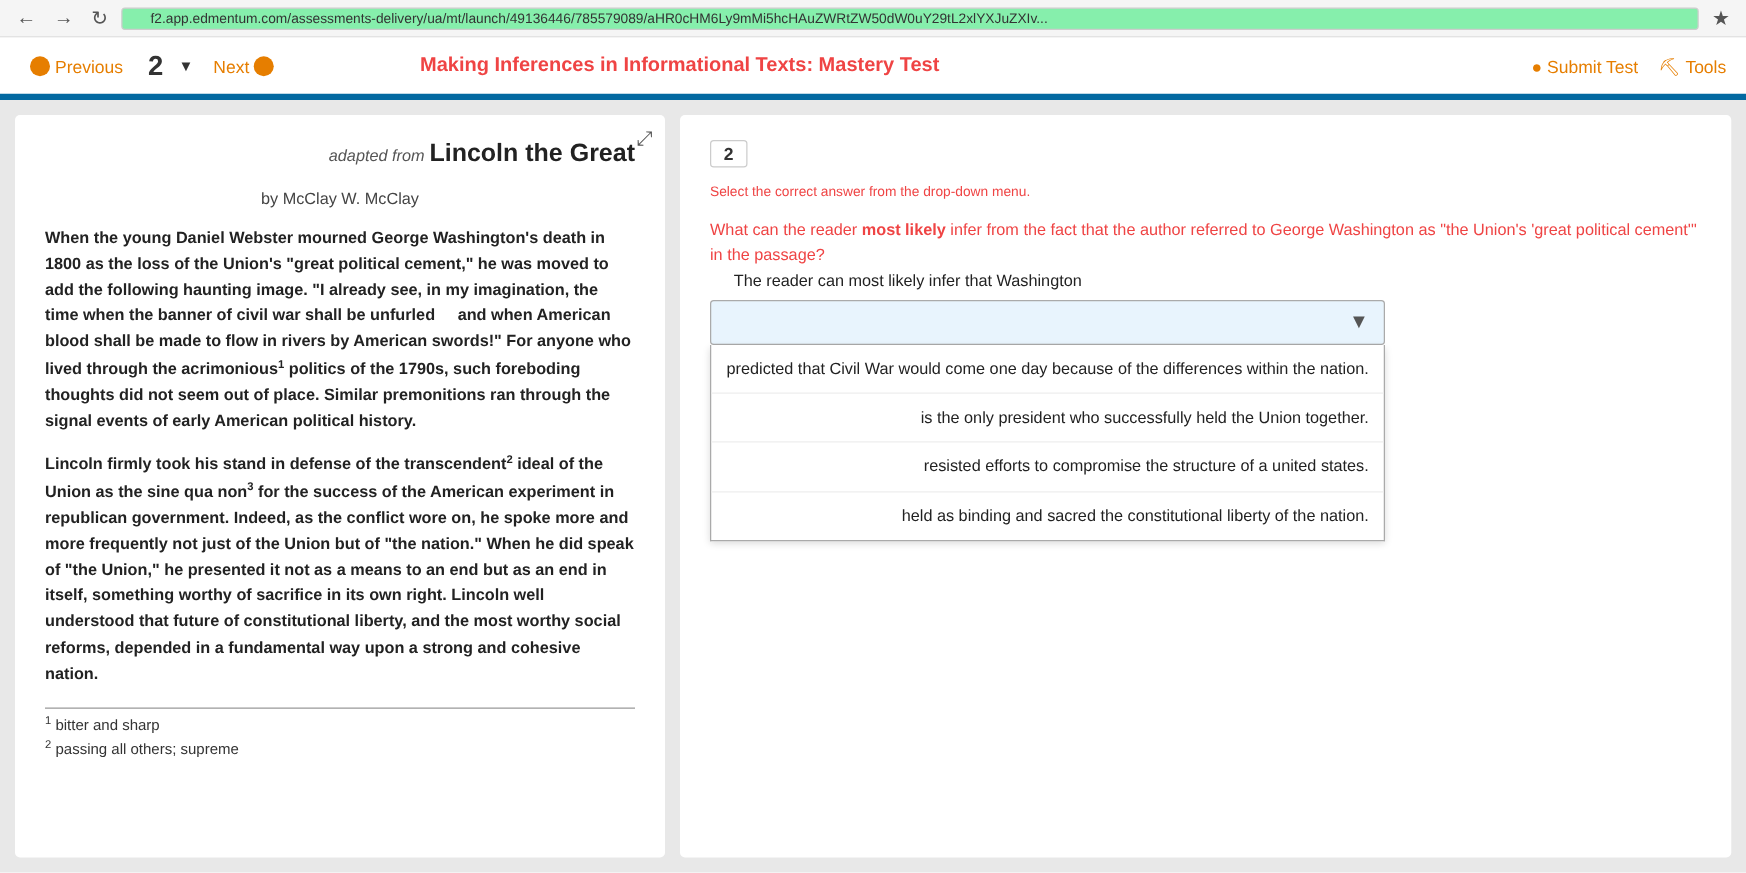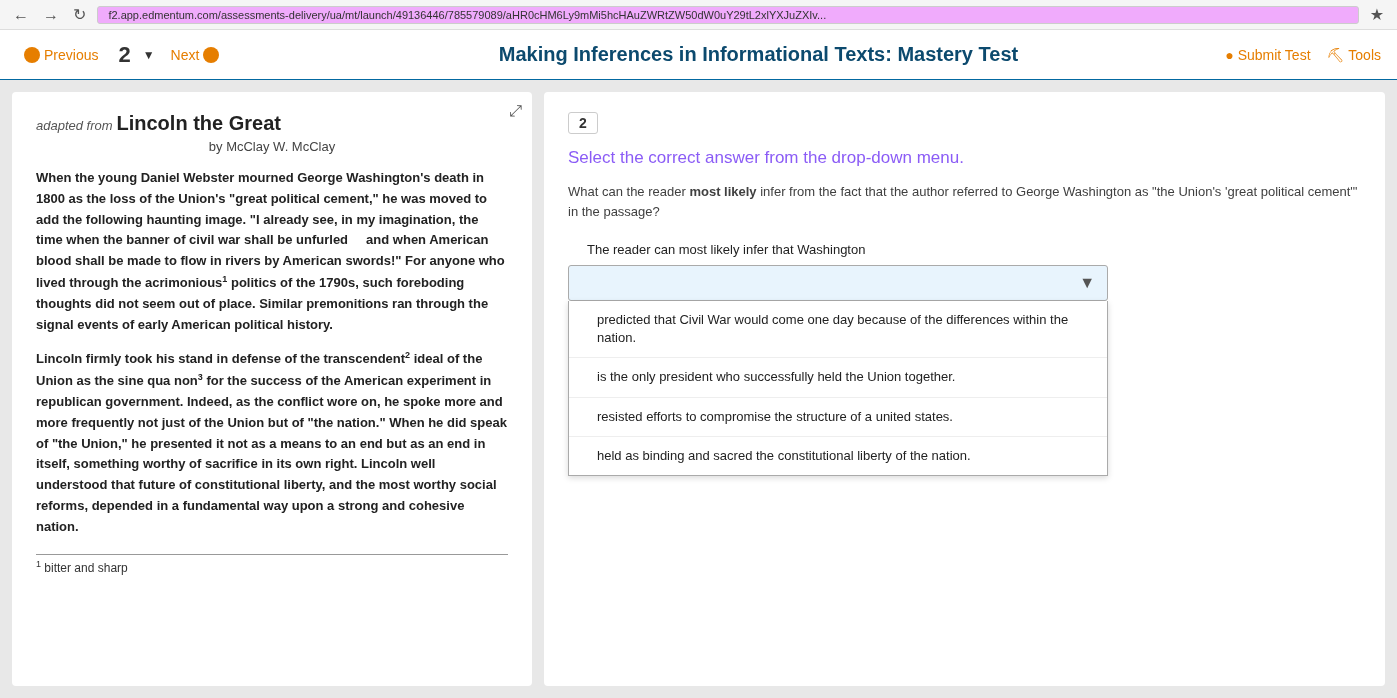--- a/index.html
+++ b/index.html
@@ -30,33 +30,33 @@
       font-size: 16px;
       color: #555;
       background: none;
       border: none;
       padding: 0 3px;
     }
     .browser-url {
       flex: 1;
       font-size: 11px;
       color: #333;
-      background: #f0abfc;
+      background: #86efac;
       border: 1px solid #ccc;
       border-radius: 3px;
-      padding: 2px 10px;
+      padding: 2px 22px;
       overflow: hidden;
       white-space: nowrap;
       text-overflow: ellipsis;
     }
 
     
     .app-header {
       background: white;
-      border-bottom: 1px solid #0369a1;
+      border-bottom: 5px solid #0369a1;
       height: 50px;
       display: flex;
       align-items: center;
       padding: 0 16px;
       gap: 0;
     }
     .header-left {
       display: flex;
       align-items: center;
       gap: 8px;
@@ -87,24 +87,23 @@
       font-weight: bold;
       color: #333;
       padding: 0 4px;
     }
     .chevron-down {
       font-size: 12px;
       color: #333;
     }
     .header-title {
       flex: 1;
-      text-align: center;
-      font-size: 20px;
+      font-size: 16px;
       font-weight: 600;
-      color: #0c4a6e;
+      color: #ef4444;
     }
     .header-right {
       display: flex;
       align-items: center;
       gap: 16px;
       min-width: 200px;
       justify-content: flex-end;
     }
     .submit-test-btn {
       display: flex;
@@ -148,22 +147,22 @@
     }
     .expand-icon {
       position: absolute;
       top: 10px;
       right: 10px;
       cursor: pointer;
       font-size: 16px;
       color: #555;
     }
     .passage-title {
-      text-align: left;
-      margin-bottom: 4px;
+      text-align: right;
+      margin-bottom: 16px;
     }
     .passage-title .adapted-from {
       font-style: italic;
       font-size: 13px;
       color: #555;
     }
     .passage-title .book-title {
       font-size: 20px;
       font-weight: bold;
       color: #222;
@@ -212,28 +211,28 @@
       background: white;
       border: 1px solid #ccc;
       border-radius: 3px;
       padding: 2px 10px;
       font-size: 14px;
       font-weight: 600;
       color: #333;
       margin-bottom: 14px;
     }
     .question-direction {
-      font-size: 17px;
-      color: #8b5cf6;
+      font-size: 11px;
+      color: #ef4444;
       margin-bottom: 14px;
     }
     .question-text {
       font-size: 13px;
-      color: #404040;
-      margin-bottom: 21px;
+      color: #ef4444;
+      margin-bottom: 4px;
       line-height: 1.5;
     }
     .question-text strong {
       font-weight: bold;
     }
     .dropdown-prompt {
       font-size: 13px;
       color: #222;
       margin-bottom: 8px;
       margin-left: 19px;
@@ -267,26 +266,27 @@
       top: 100%;
       left: 0;
       width: 100%;
       background: white;
       border: 1px solid #aaa;
       border-top: none;
       z-index: 100;
       box-shadow: 0 2px 6px rgba(0,0,0,0.15);
     }
     .dropdown-option {
-      padding: 10px 28px;
+      padding: 10px 12px;
       font-size: 13px;
       color: #222;
       cursor: pointer;
       border-bottom: 1px solid #eee;
       line-height: 1.4;
+      text-align: right;
     }
     .dropdown-option:last-child {
       border-bottom: none;
     }
   </style>
 </head>
 <body>
 
 <div class="browser-bar">
   <button class="nav-btn">←</button>
@@ -330,20 +330,21 @@
       <span class="adapted-from">adapted from</span>
       <span class="book-title">Lincoln the Great</span>
     </div>
     <div class="passage-author">by McClay W. McClay</div>
     <div class="passage-text">
       <p>When the young Daniel Webster mourned George Washington's death in 1800 as the loss of the Union's "great political cement," he was moved to add the following haunting image. "I already see, in my imagination, the time when the banner of civil war shall be unfurled &nbsp;&nbsp;&nbsp; and when American blood shall be made to flow in rivers by American swords!" For anyone who lived through the acrimonious<sup>1</sup> politics of the 1790s, such foreboding thoughts did not seem out of place. Similar premonitions ran through the signal events of early American political history.</p>
       <p>Lincoln firmly took his stand in defense of the transcendent<sup>2</sup> ideal of the Union as the sine qua non<sup>3</sup> for the success of the American experiment in republican government. Indeed, as the conflict wore on, he spoke more and more frequently not just of the Union but of "the nation." When he did speak of "the Union," he presented it not as a means to an end but as an end in itself, something worthy of sacrifice in its own right. Lincoln well understood that future of constitutional liberty, and the most worthy social reforms, depended in a fundamental way upon a strong and cohesive nation.</p>
     </div>
     <div class="footnote-line">
       <div class="footnote"><sup>1</sup> <span>bitter and sharp</span></div>
+      <div class="footnote"><sup>2</sup> <span>passing all others; supreme</span></div>
     </div>
   </div>
 
   <div class="question-panel">
     <div class="question-number-badge">2</div>
     <div class="question-direction">Select the correct answer from the drop-down menu.</div>
     <div class="question-text">
       What can the reader <strong>most likely</strong> infer from the fact that the author referred to George Washington as "the Union's 'great political cement'" in the passage?
     </div>
     <div class="dropdown-prompt">The reader can most likely infer that Washington</div>

